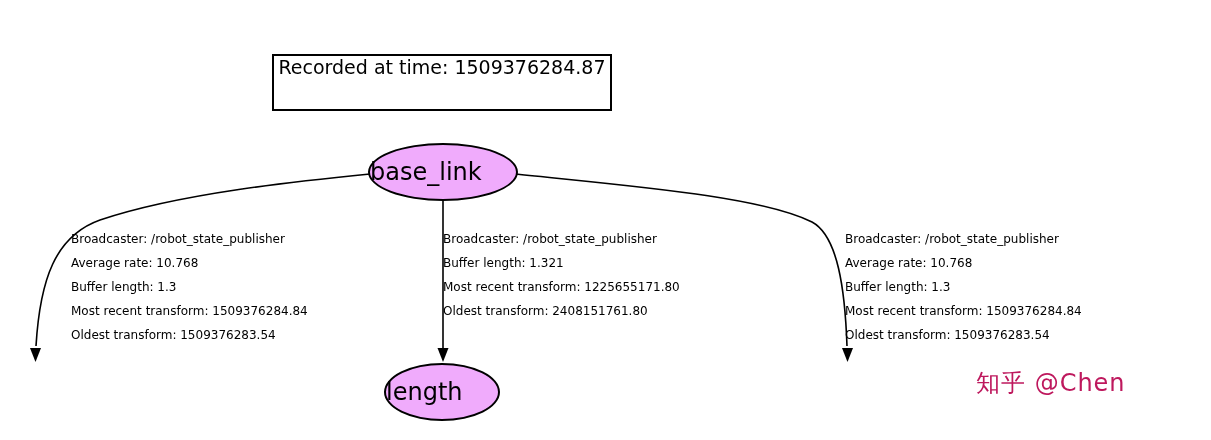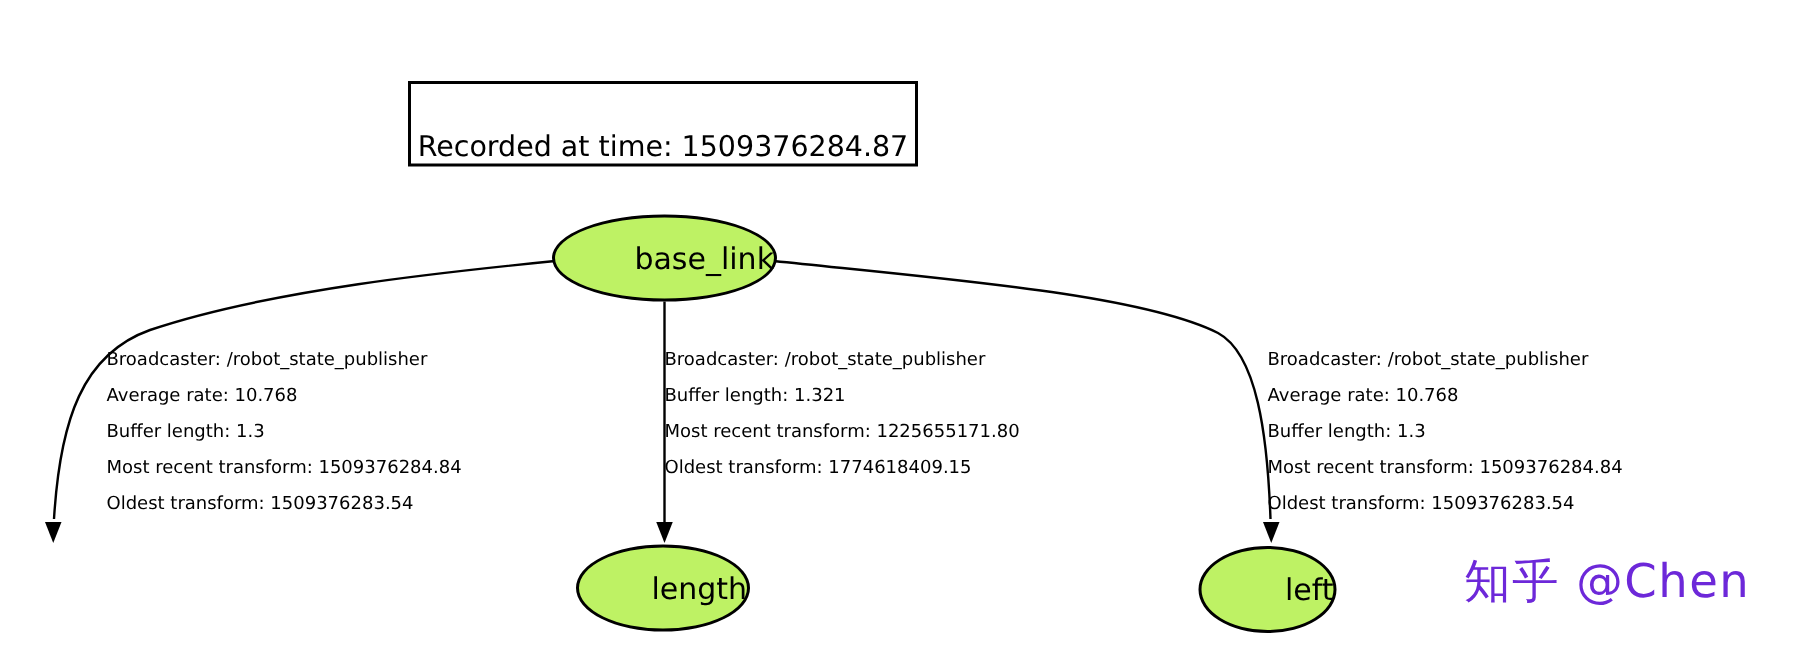--- a/index.html
+++ b/index.html
@@ -13,54 +13,54 @@
     color: #000000;
   }
   #edge-svg { position: absolute; left: 0; top: 0; }
 
   .title-box {
     position: absolute;
     left: 272px; top: 54px;
     width: 340px; height: 57px;
     border: 2px solid #000000;
     background: #ffffff;
-    display: flex; align-items: flex-end; justify-content: center;
+    display: flex; align-items: flex-start; justify-content: center;
     font-size: 19px;
     box-sizing: border-box;
   }
 
   .node {
     position: absolute;
     border: 2px solid #000000;
     border-radius: 50%;
-    background: #bef264;
-    display: flex; align-items: center; justify-content: flex-end;
-    font-size: 20px;
+    background: #f0abfc;
+    display: flex; align-items: center; justify-content: flex-start;
+    font-size: 24px;
     box-sizing: border-box;
   }
   .node.base-link { left: 368px; top: 143px; width: 150px; height: 58px; }
   .node.right    { left: 0px;   top: 364px; width: 86px;  height: 58px; }
   .node.rplidar  { left: 384px; top: 363px; width: 116px; height: 58px; }
   .node.left     { left: 799px; top: 364px; width: 92px;  height: 58px; }
 
   .edge-label {
     position: absolute;
     font-size: 12px;
     line-height: 24px;
     white-space: nowrap;
   }
   .edge-label.lbl-right   { left: 71px;  top: 227px; }
   .edge-label.lbl-rplidar { left: 443px; top: 227px; }
   .edge-label.lbl-left    { left: 845px; top: 227px; }
 
   .watermark {
     position: absolute;
     left: 976px; top: 367px;
-    font-size: 31px;
-    color: #6d28d9;
+    font-size: 24px;
+    color: #be185d;
     white-space: nowrap;
     letter-spacing: 1px;
   }
 </style>
 </head>
 <body>
 
 <div id="canvas">
 
   <svg id="edge-svg" width="1211" height="440" viewBox="0 0 1211 440">
@@ -81,37 +81,34 @@
 
   <div class="node base-link">
     <span>base_link</span>
   </div>
 
 
   <div class="node rplidar">
     <span>length</span>
   </div>
 
-  <div class="node left">
-    <span>left</span>
-  </div>
 
   <div class="edge-label lbl-right">
     <div>Broadcaster: /robot_state_publisher</div>
     <div>Average rate: 10.768</div>
     <div>Buffer length: 1.3</div>
     <div>Most recent transform: 1509376284.84</div>
     <div>Oldest transform: 1509376283.54</div>
   </div>
 
   <div class="edge-label lbl-rplidar">
     <div>Broadcaster: /robot_state_publisher</div>
     <div>Buffer length: 1.321</div>
     <div>Most recent transform: 1225655171.80</div>
-    <div>Oldest transform: 1774618409.15</div>
+    <div>Oldest transform: 2408151761.80</div>
   </div>
 
   <div class="edge-label lbl-left">
     <div>Broadcaster: /robot_state_publisher</div>
     <div>Average rate: 10.768</div>
     <div>Buffer length: 1.3</div>
     <div>Most recent transform: 1509376284.84</div>
     <div>Oldest transform: 1509376283.54</div>
   </div>
 

